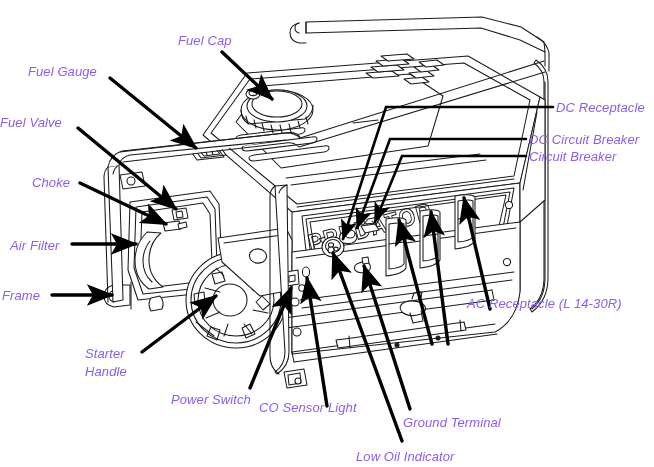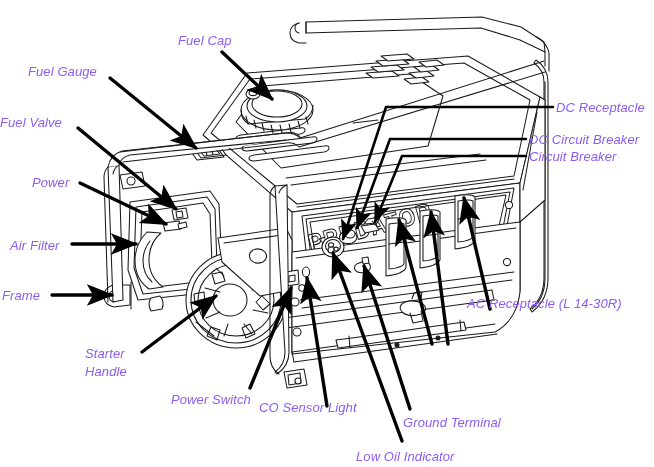--- a/index.html
+++ b/index.html
@@ -338,21 +338,21 @@
       </g>
       <g stroke-width="2.6">
         <path d="M526 156 L402 156 L375 222" marker-end="url(#ah)"></path>
       </g>
     </g>
   </svg>
 
   <div class="lbl" style="left:178px;top:33px;">Fuel Cap</div>
   <div class="lbl" style="left:28px;top:64px;">Fuel Gauge</div>
   <div class="lbl" style="left:0;top:115px;">Fuel Valve</div>
-  <div class="lbl" style="left:32px;top:175px;">Power</div>
+  <div class="lbl" style="left:32px;top:175px;">Choke</div>
   <div class="lbl" style="left:10px;top:238px;">Air Filter</div>
   <div class="lbl" style="left:2px;top:288px;">Frame</div>
   <div class="lbl" style="left:171px;top:392px;">Power Switch</div>
   <div class="lbl two" style="left:85px;top:345px;">Starter
 Handle</div>
   <div class="lbl" style="left:259px;top:400px;">CO Sensor Light</div>
   <div class="lbl" style="left:356px;top:420px;margin-top:29px;">Low Oil Indicator</div>
   <div class="lbl" style="left:403px;top:415px;text-align:right;">Ground Terminal</div>
   <div class="lbl" style="left:467px;top:296px;">AC Receptacle (L 14-30R)</div>
   <div class="lbl" style="left:529px;top:149px;">Circuit Breaker</div>

